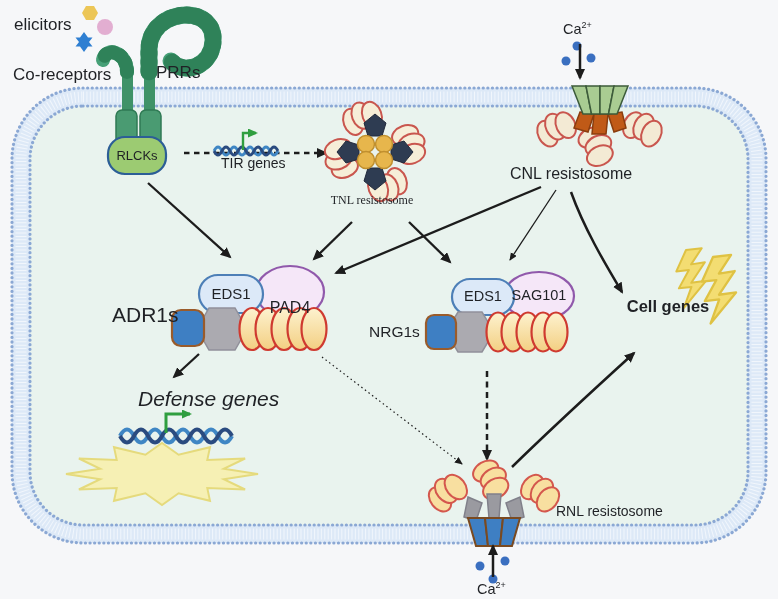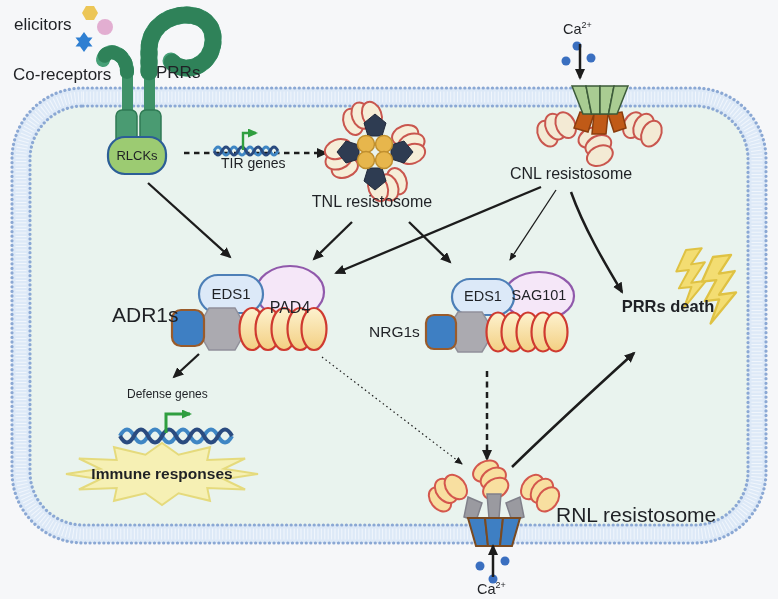--- a/index.html
+++ b/index.html
@@ -209,28 +209,27 @@
     <path d="M120,436 Q127,449 134,436 T148,436 T162,436 T176,436 T190,436 T204,436 T218,436 T232,436" fill="none" stroke="#2a4b80" stroke-width="4"></path>
     <path d="M166,433 L166,414 L190,414" fill="none" stroke="#2f9e3f" stroke-width="3" marker-end="url(#ahg)"></path>
   </g>
 </svg>
 
 <div class="lbl" style="left:14px;top:16px;font-size:17px;">elicitors</div>
 <div class="lbl" style="left:13px;top:66px;font-size:17px;">Co-receptors</div>
 <div class="lbl" style="left:156px;top:64px;font-size:17px;text-align:right;">PRRs</div>
 <div class="lbl ctr" style="left:137px;top:149px;font-size:13px;">RLCKs</div>
 <div class="lbl" style="left:221px;top:124px;font-size:14px;margin-top:32px;">TIR genes</div>
-<div class="lbl ctr" style="left:372px;top:194px;font-size:16px;">TNL resistosome</div>
+<div class="lbl ctr" style="left:372px;top:194px;font-size:12px;font-family:Liberation Serif, serif;">TNL resistosome</div>
 <div class="lbl" style="left:563px;top:21px;font-size:14.5px;"><span>Ca</span><sup>2+</sup></div>
 <div class="lbl" style="left:510px;top:146px;font-size:16px;margin-top:20px;">CNL resistosome</div>
 <div class="lbl ctr" style="left:231px;top:286px;font-size:15px;">EDS1</div>
 <div class="lbl ctr" style="left:290px;top:284px;font-size:16px;margin-top:16px;">PAD4</div>
 <div class="lbl" style="left:112px;top:304px;font-size:21px;">ADR1s</div>
 <div class="lbl ctr" style="left:483px;top:289px;font-size:14.5px;">EDS1</div>
 <div class="lbl ctr" style="left:539px;top:288px;font-size:14.5px;">SAG101</div>
 <div class="lbl" style="left:369px;top:324px;font-size:15.5px;">NRG1s</div>
-<div class="lbl ctr b" style="left:668px;top:298px;font-size:16.5px;">PRRs death</div>
-<div class="lbl" style="left:127px;top:388px;font-size:12px;">Defense genes</div>
-<div class="lbl ctr b" style="left:162px;top:466px;font-size:15.5px;">Immune responses</div>
-<div class="lbl" style="left:556px;top:504px;font-size:21px;">RNL resistosome</div>
+<div class="lbl ctr b" style="left:668px;top:298px;font-size:16.5px;">Cell genes</div>
+<div class="lbl" style="left:138px;top:388px;font-size:21px;font-style:italic;">Defense genes</div>
+<div class="lbl" style="left:556px;top:504px;font-size:14px;">RNL resistosome</div>
 <div class="lbl" style="left:477px;top:581px;font-size:14.5px;"><span>Ca</span><sup>2+</sup></div>
 
 </div>
 
 </body></html>

